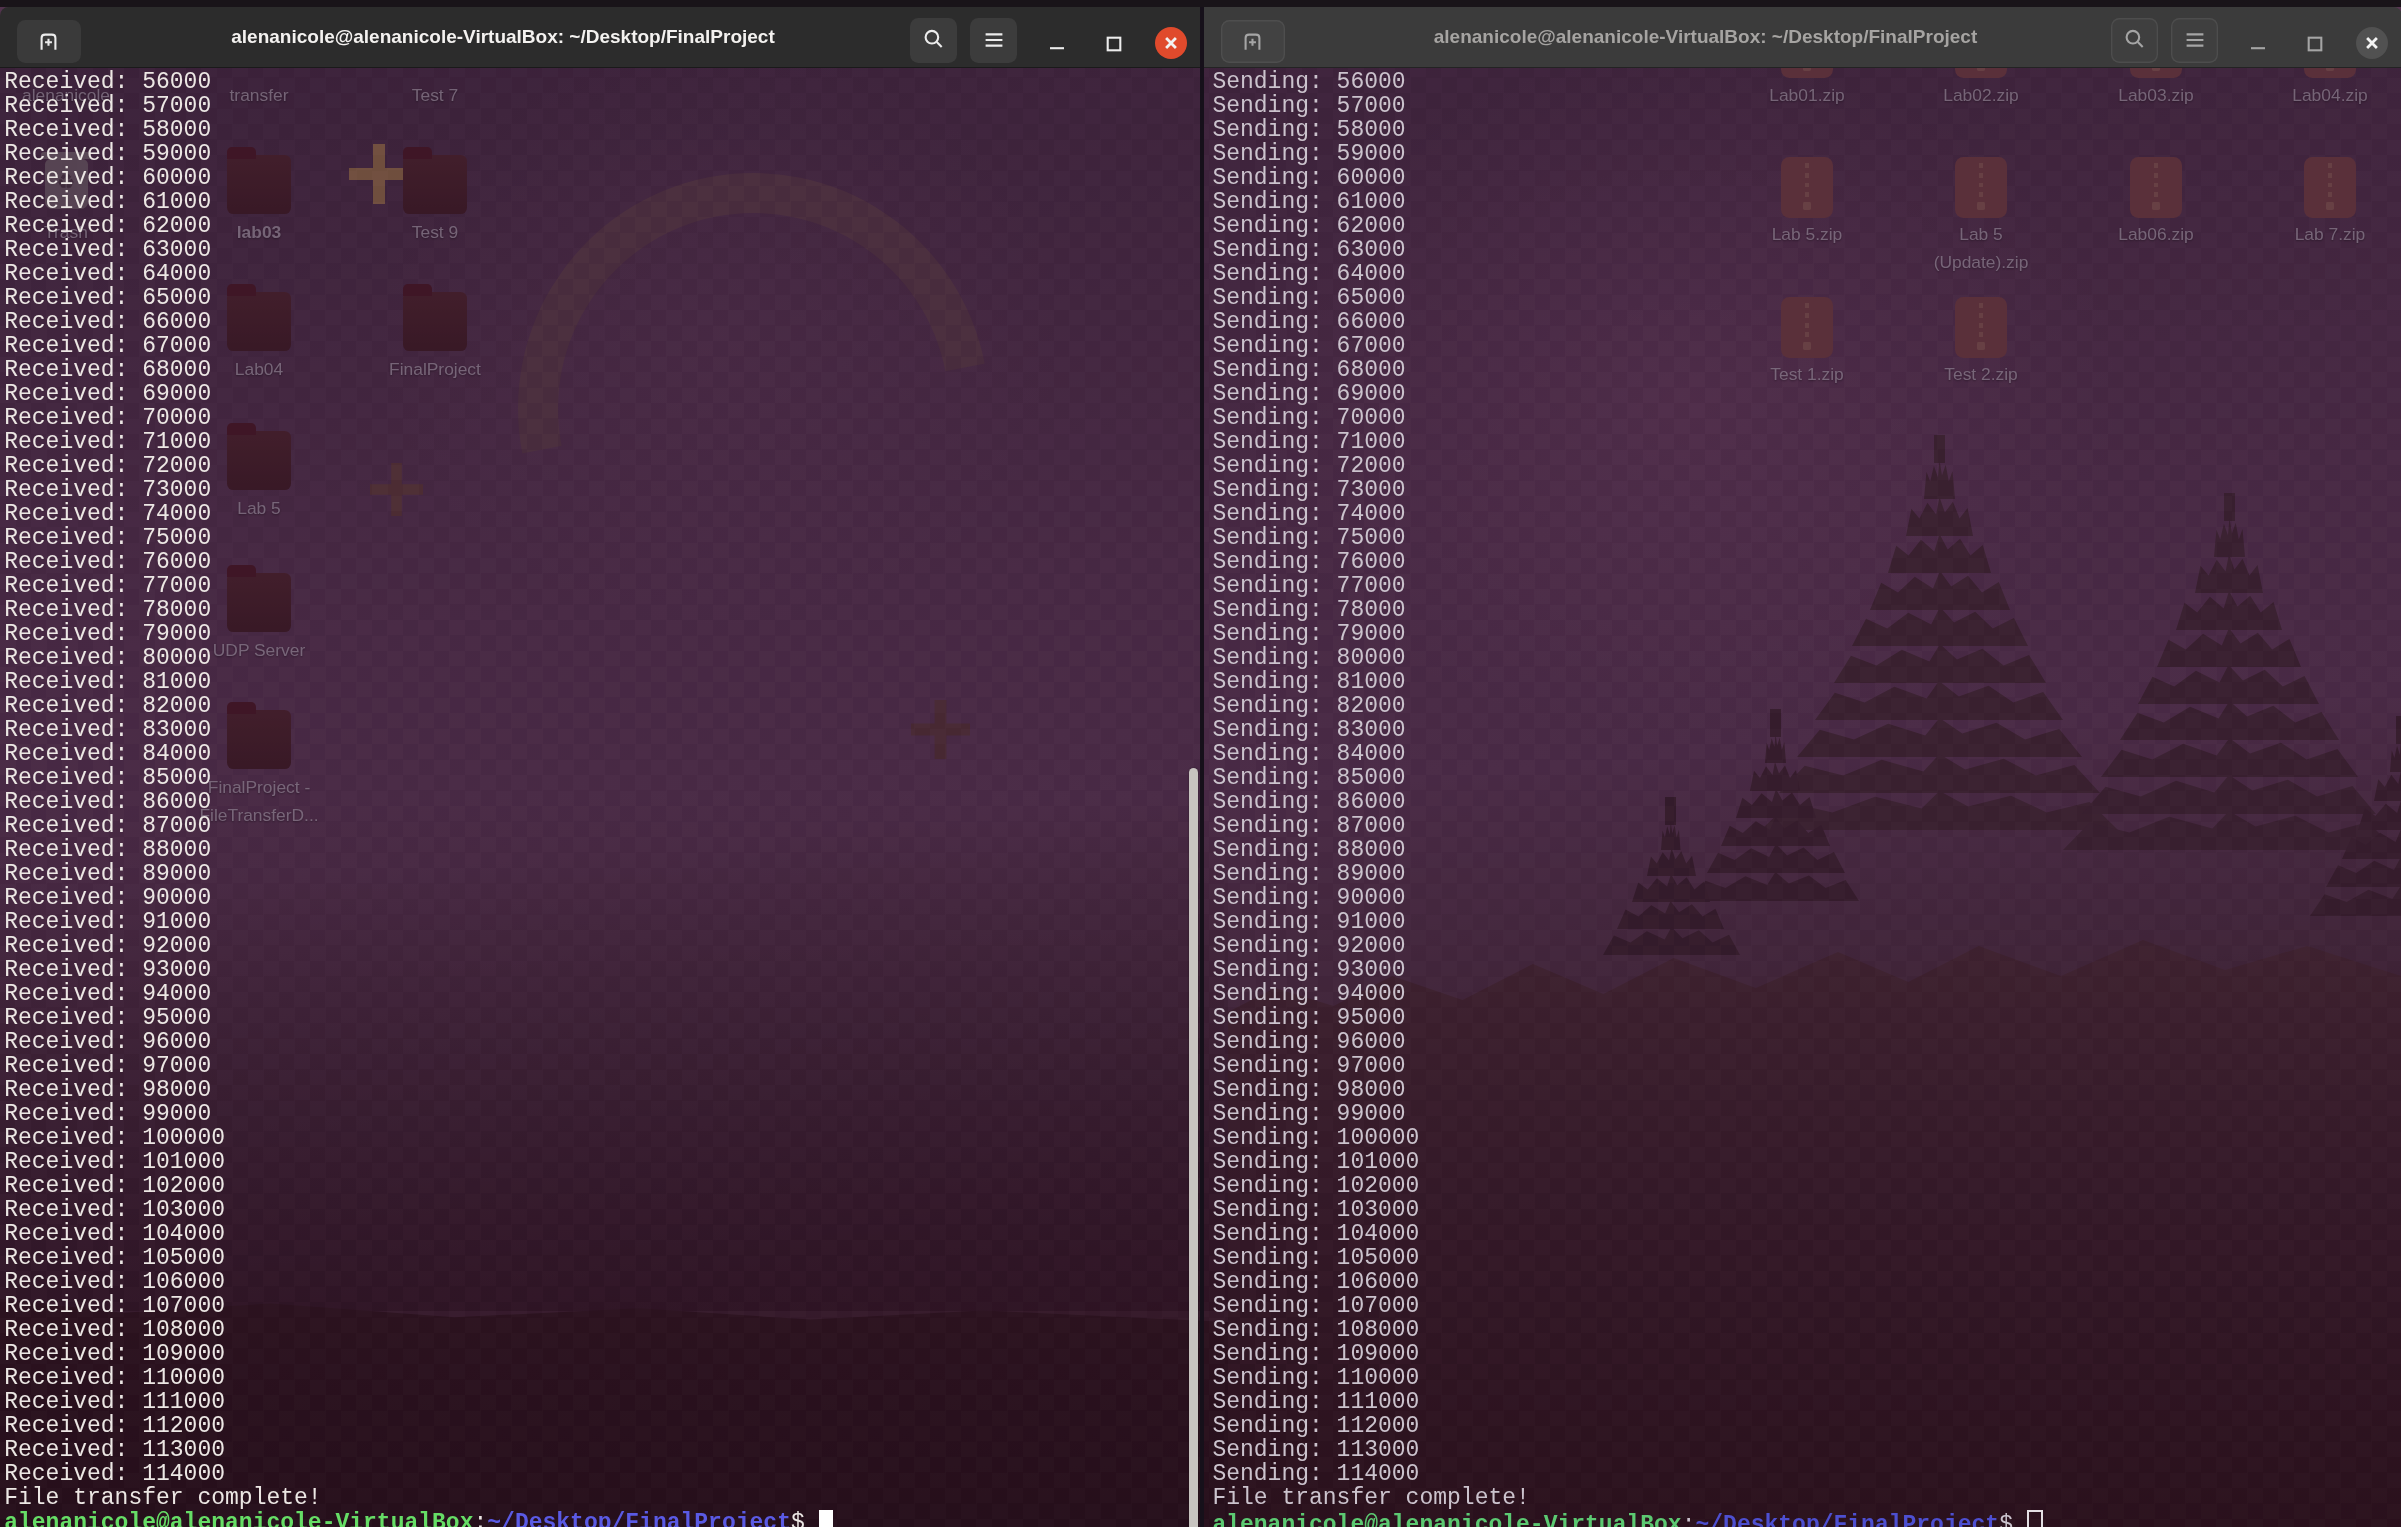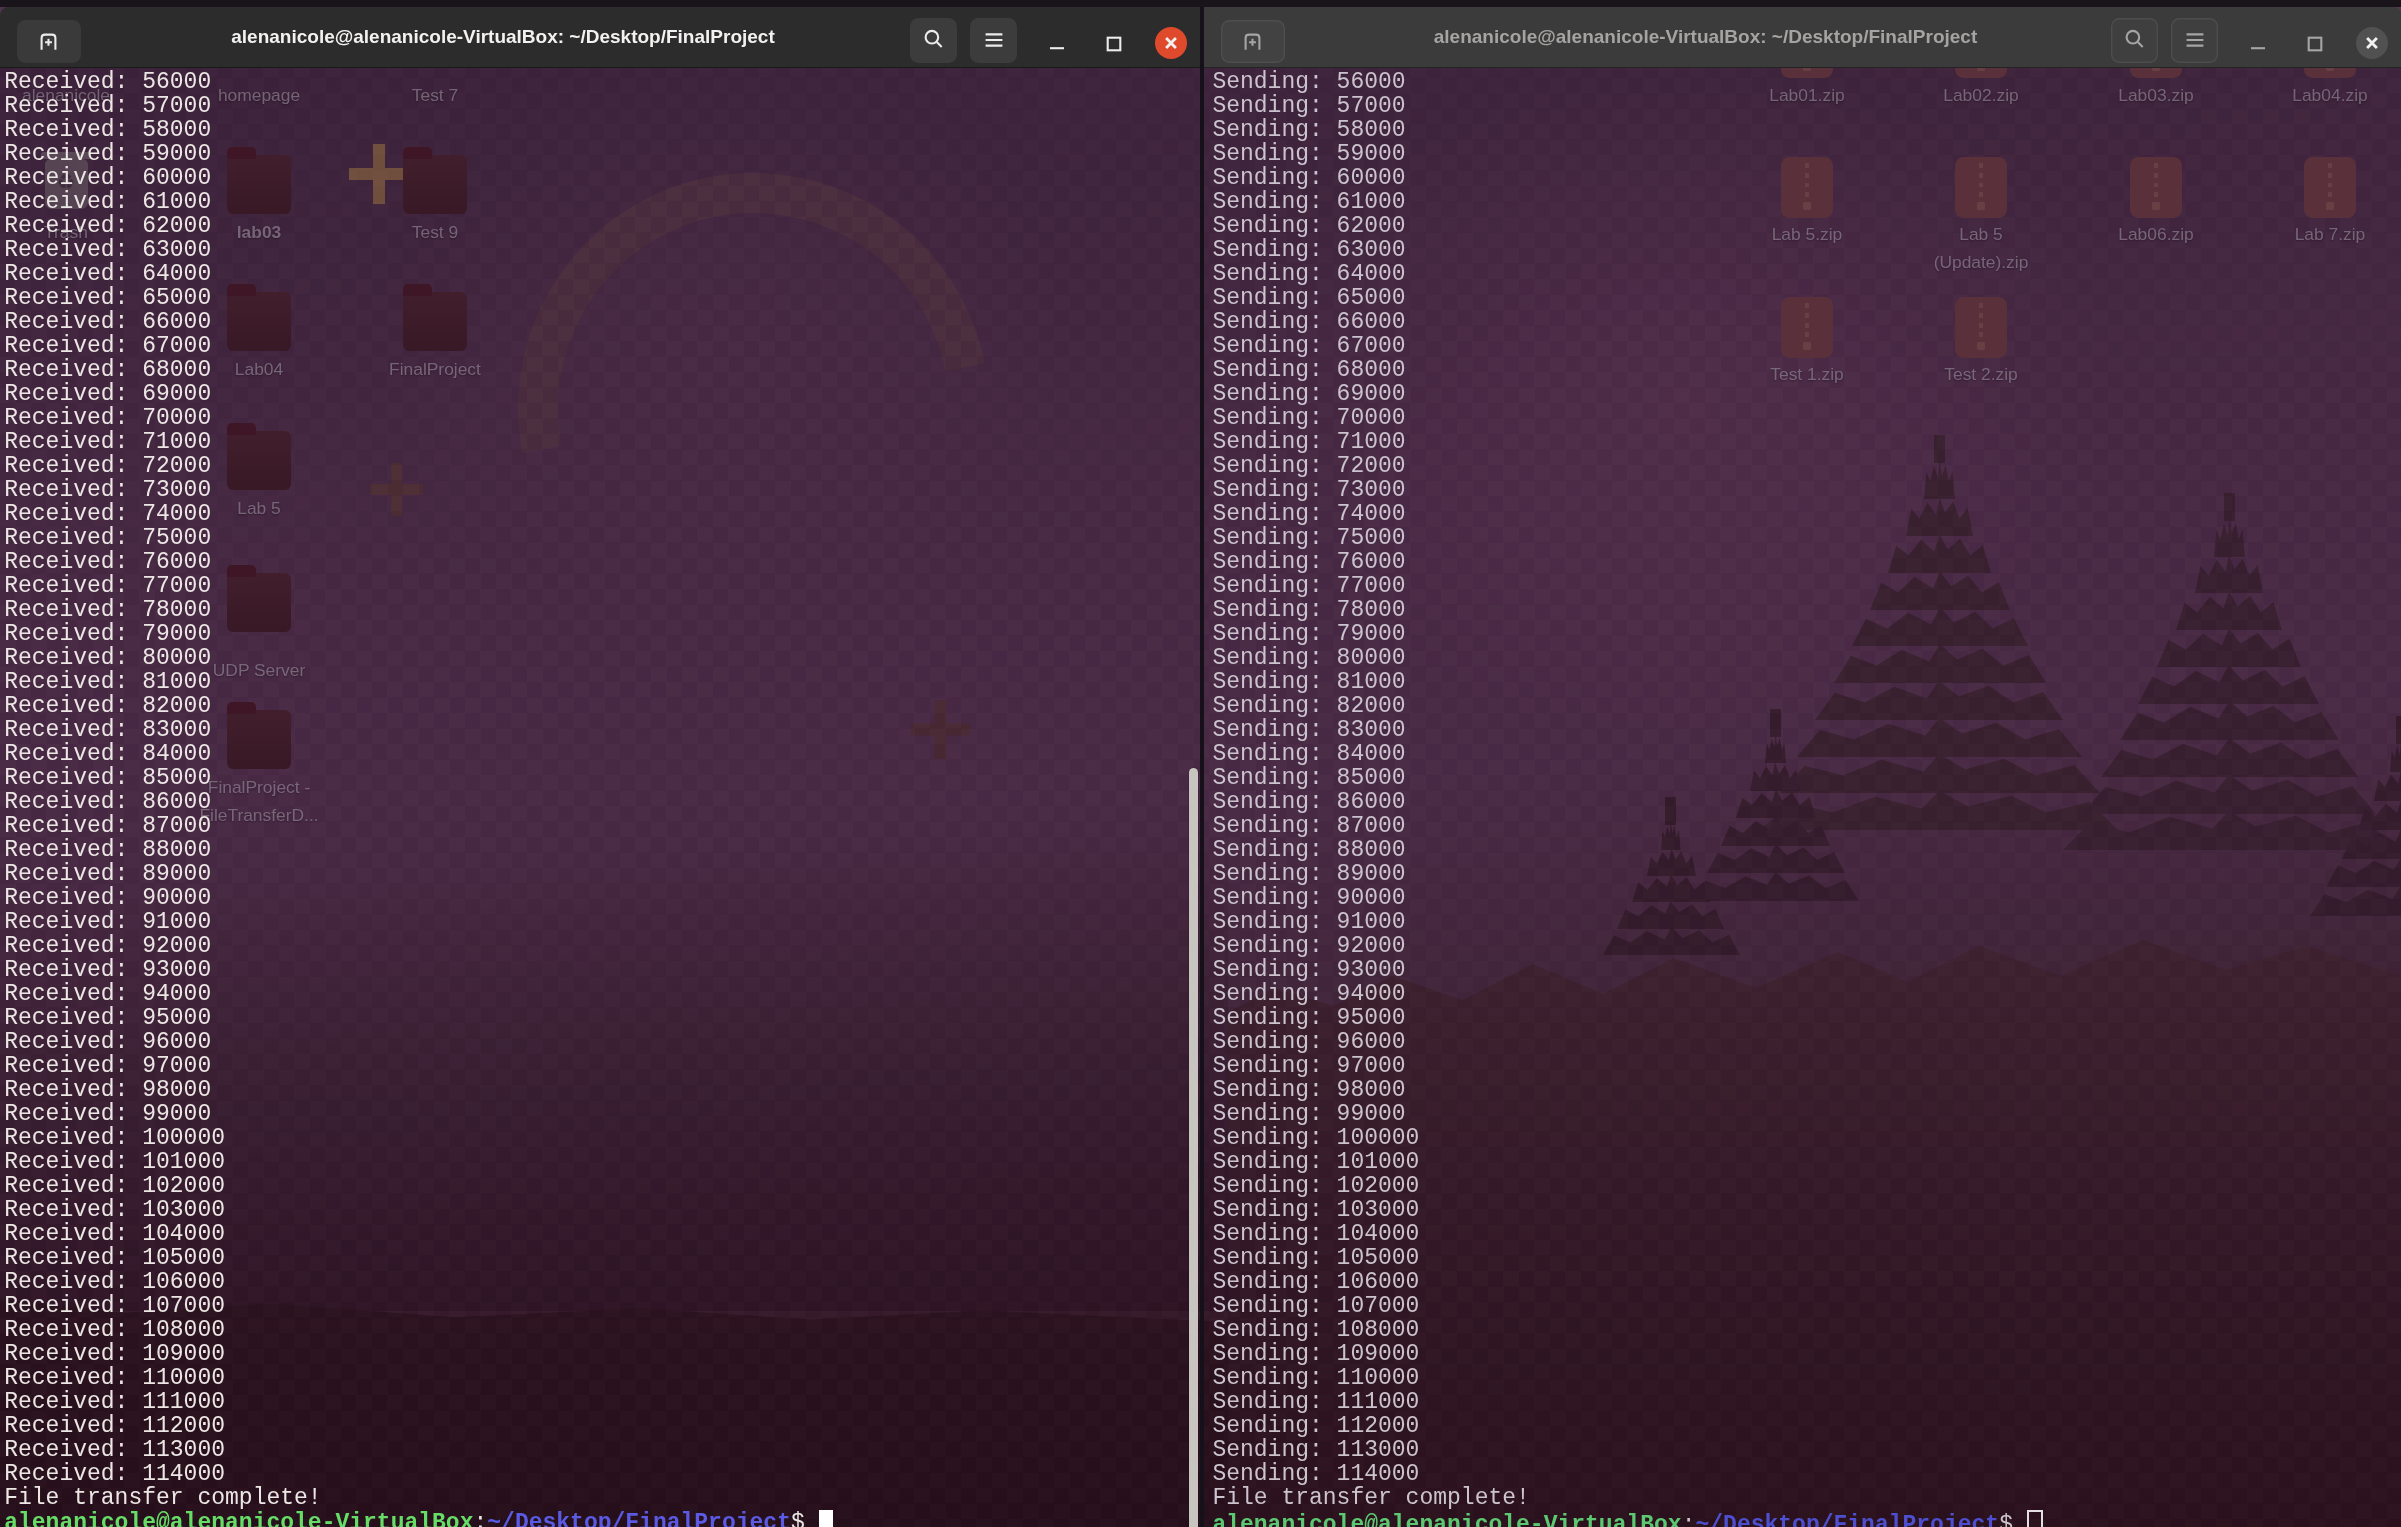--- a/index.html
+++ b/index.html
@@ -158,21 +158,21 @@
     <div class="pixelgrain"></div>
   </div>
 
   <div id="icons-layer">
       <div class="dicon" style="left: -12px; top: 17.4px;">
         <div class="dicon-art hidden"></div>
         <span class="dlabel">alenanicole</span>
       </div>
       <div class="dicon" style="left: 181px; top: 17.4px;">
         <div class="dicon-art hidden"></div>
-        <span class="dlabel">homepage</span>
+        <span class="dlabel">transfer</span>
       </div>
       <div class="dicon" style="left: 357px; top: 17.4px;">
         <div class="dicon-art hidden"></div>
         <span class="dlabel">Test 7</span>
       </div>
       <div class="dicon" style="left: -12px; top: 155px;">
         <div class="dicon-art ">
           <div class="art-trash"></div>
         </div>
         <span class="dlabel">Trash</span>
@@ -190,21 +190,21 @@
         <span class="dlabel">Lab04</span>
       </div>
       <div class="dicon" style="left: 357px; top: 292px;">
         <div class="dicon-art art-folder"></div>
         <span class="dlabel">FinalProject</span>
       </div>
       <div class="dicon" style="left: 181px; top: 431px;">
         <div class="dicon-art art-folder"></div>
         <span class="dlabel">Lab 5</span>
       </div>
-      <div class="dicon" style="left: 181px; top: 573px; gap: 20px;">
+      <div class="dicon" style="left: 181px; top: 573px;">
         <div class="dicon-art art-folder"></div>
         <span class="dlabel">UDP Server</span>
       </div>
       <div class="dicon" style="left: 181px; top: 710px; justify-content: space-between;">
         <div class="dicon-art art-folder"></div>
         <span class="dlabel">FinalProject -
 FileTransferD...</span>
       </div>
       <div class="dicon" style="left: 1729px; top: 17.4px;">
         <div class="dicon-art ">

